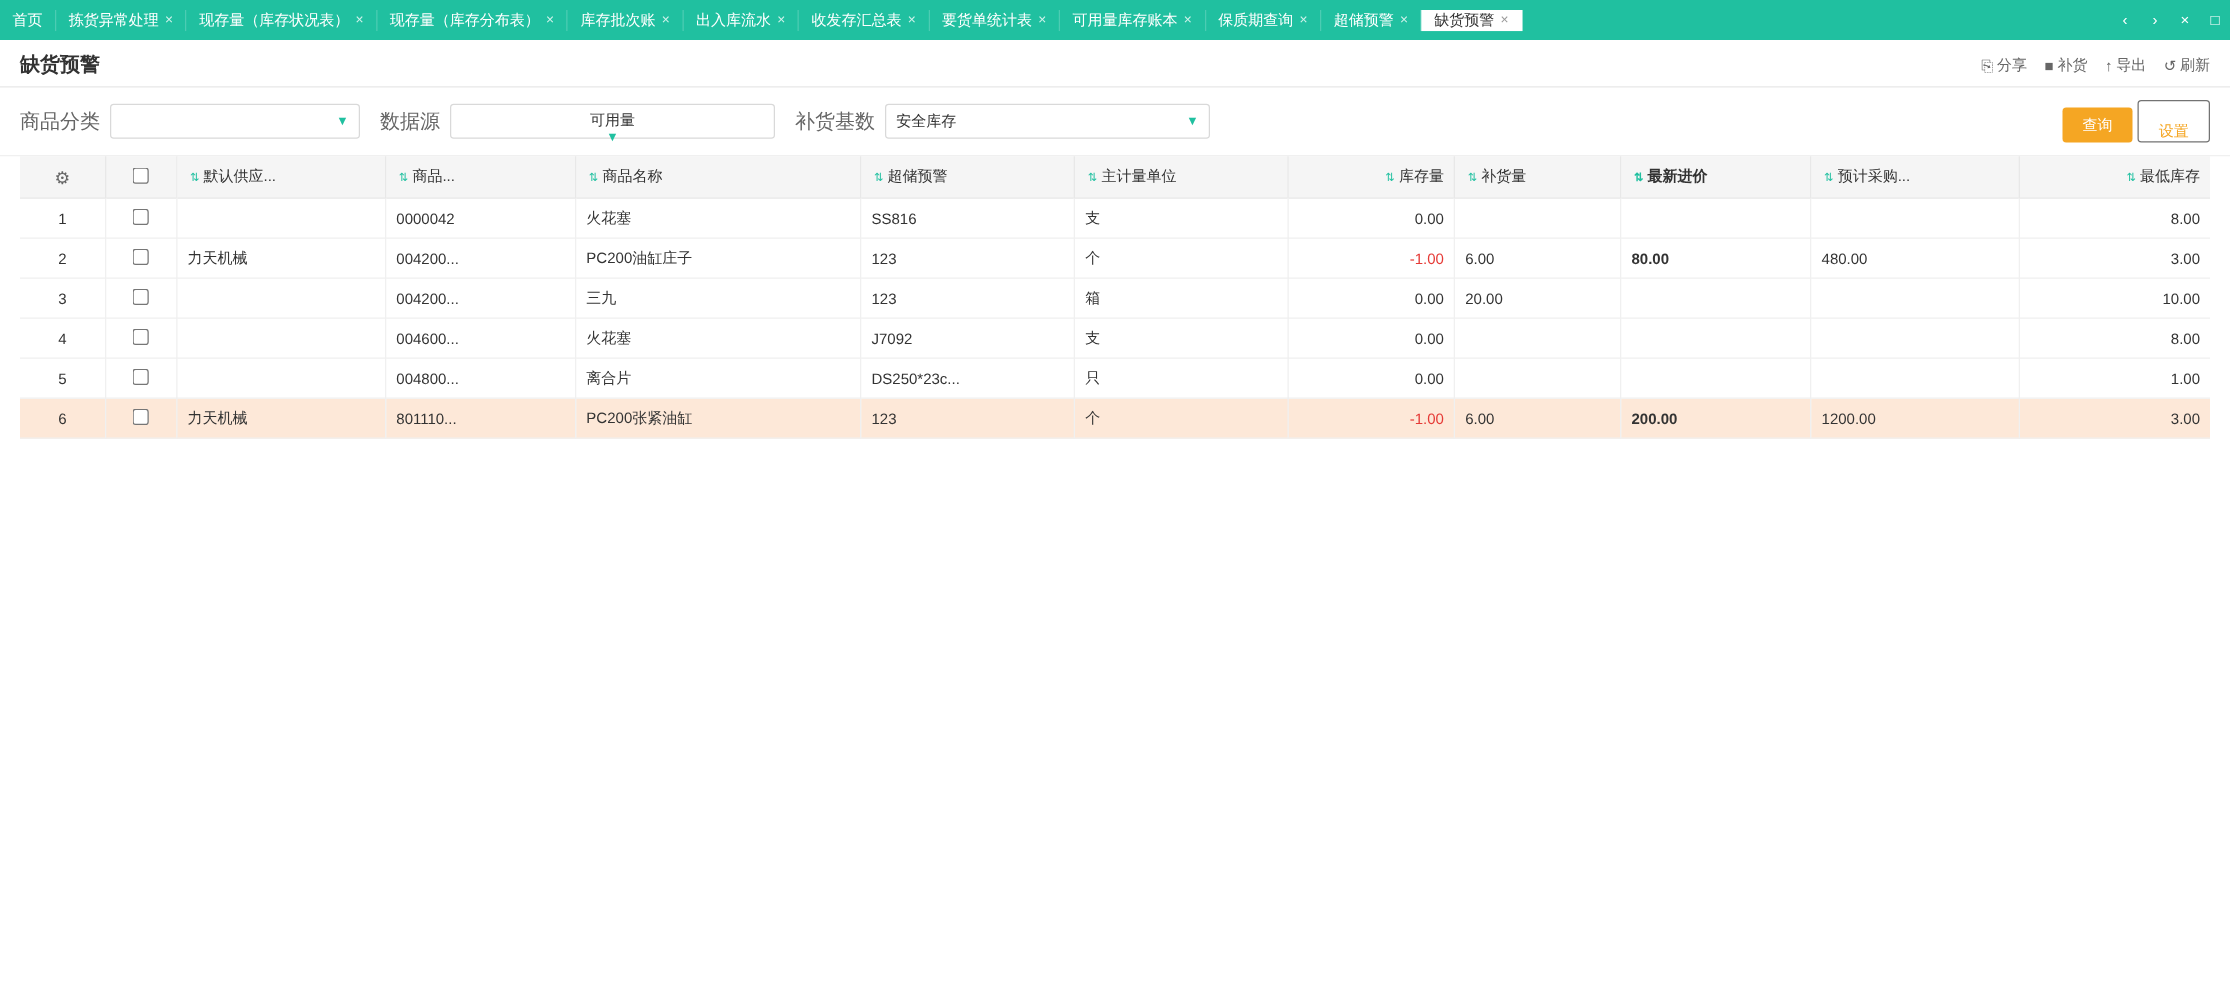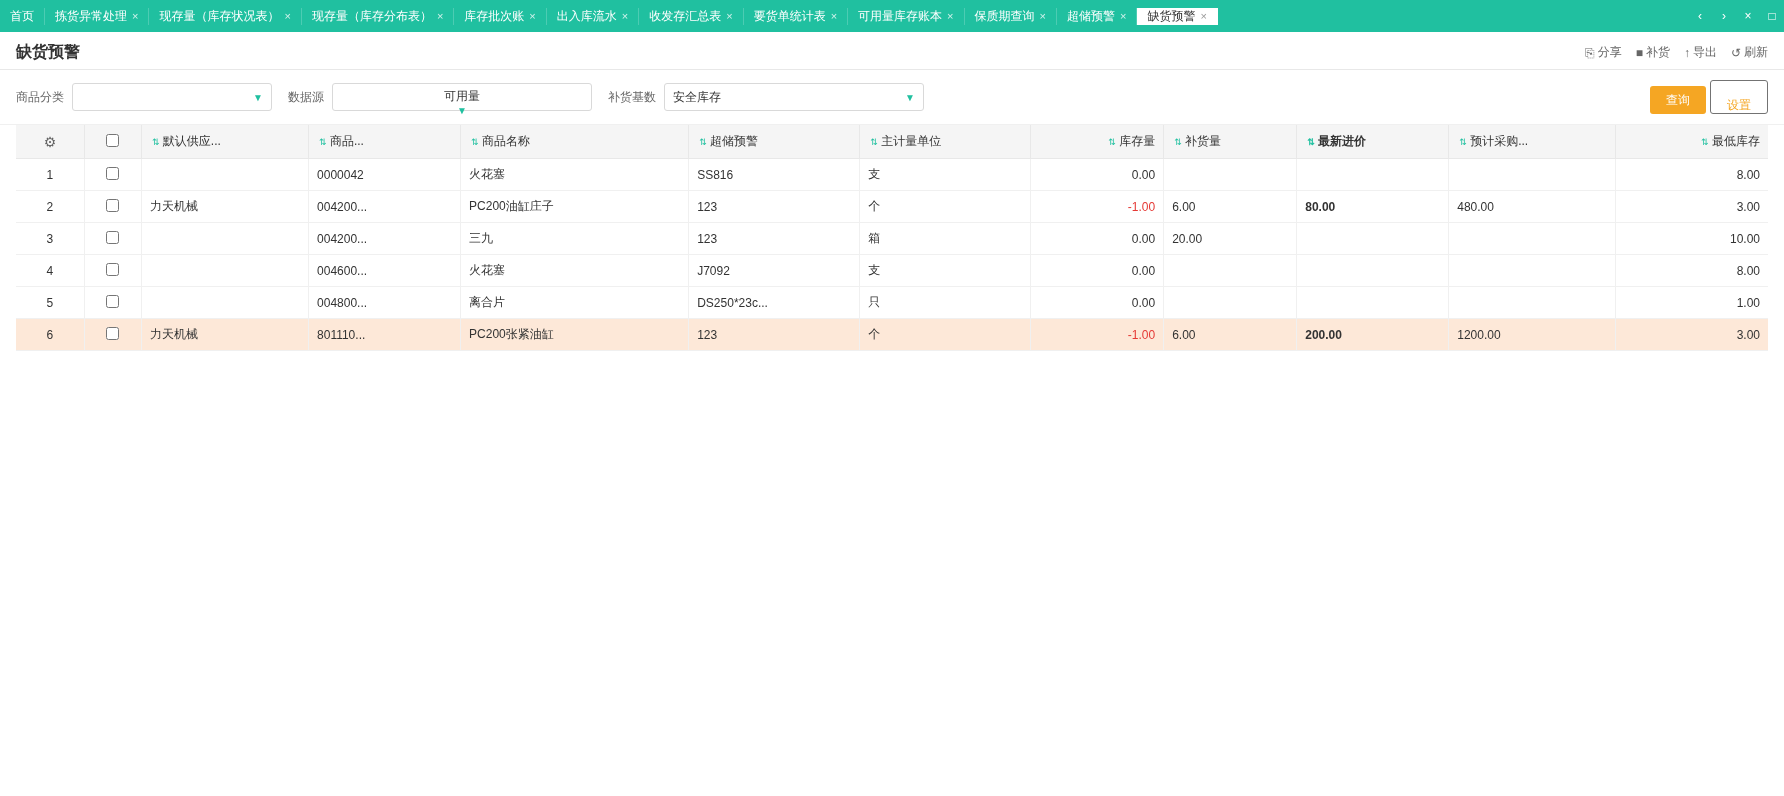--- a/index.html
+++ b/index.html
@@ -83,21 +83,21 @@
       align-items: center;
       padding: 10px 16px;
       gap: 16px;
       border-bottom: 1px solid #f0f0f0;
     }
     .filter-group {
       display: flex;
       align-items: center;
       gap: 8px;
     }
-    .filter-label { color: #666; font-size: 12px; white-space: nowrap; }
+    .filter-label { color: #666; font-size: 16px; white-space: nowrap; }
     .filter-select {
       display: flex;
       align-items: center;
       border: 1px solid #d9d9d9;
       border-radius: 3px;
       padding: 4px 8px;
       min-width: 200px;
       height: 28px;
       cursor: pointer;
       background: #fff;

